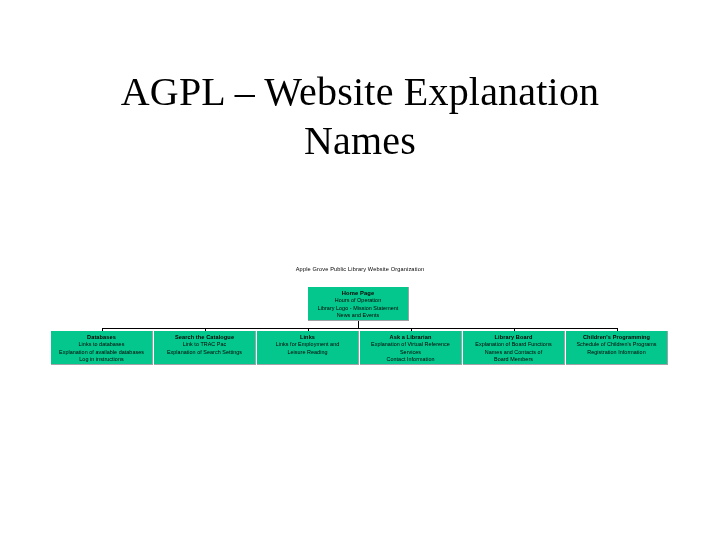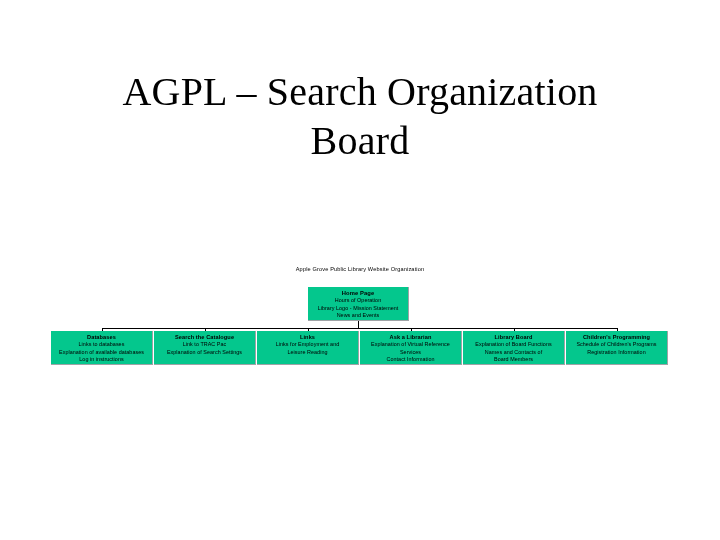--- a/index.html
+++ b/index.html
@@ -111,22 +111,22 @@
   .child-1 { left: 154px; }
   .child-2 { left: 257px; }
   .child-3 { left: 360px; }
   .child-4 { left: 463px; }
   .child-5 { left: 566px; }
 </style>
 </head>
 <body>
 
 <h1 class="slide-title">
-  <span class="line">AGPL – Search Organization</span>
-  <span class="line">Board</span>
+  <span class="line">AGPL – Website Explanation</span>
+  <span class="line">Names</span>
 </h1>
 
 <div class="orgchart">
 
   <div class="chart-caption">Apple Grove Public Library Website Organization</div>
 
   <div class="line-v" style="left:358px; top:321px; height:8px;"></div>
 
   <div class="line-h" style="left:102px; top:328px; width:515px;"></div>
 

